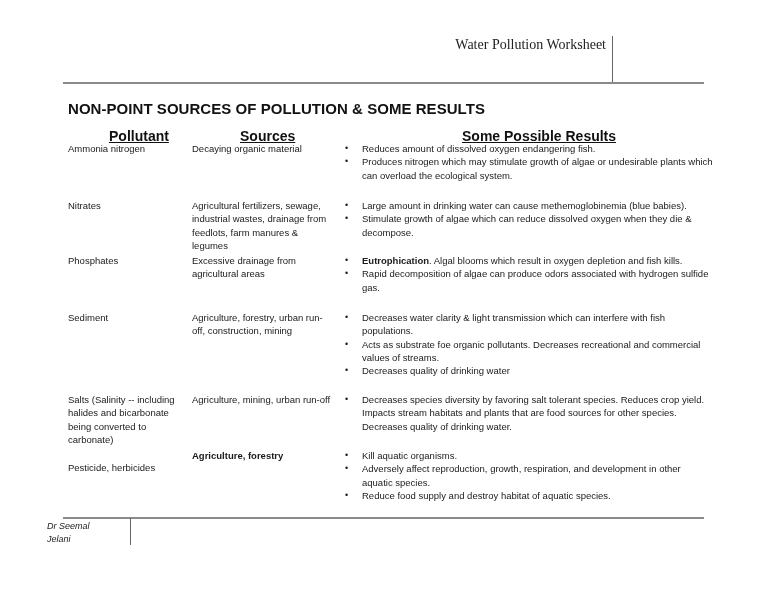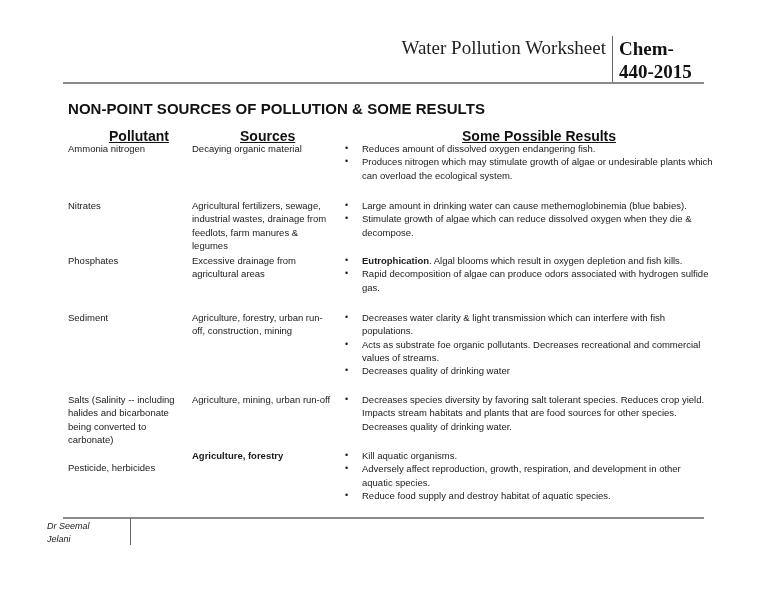--- a/index.html
+++ b/index.html
@@ -1,20 +1,20 @@
 <!DOCTYPE html>
 <html><head>
   <meta charset="utf-8">
   <style>
     html, body { margin: 0; padding: 0; background: #ffffff; }
     body { width: 768px; height: 593px; position: relative; overflow: hidden; font-family: "Liberation Sans", "DejaVu Sans", sans-serif; color: #111; }
     .page { position: absolute; left: 0; top: 0; width: 768px; height: 593px; }
 
     
-    .hdr-title { position: absolute; right: 162px; top: 37px; font-family: "Liberation Serif", "DejaVu Serif", serif; font-size: 19px; color: #222; white-space: nowrap; }
+    .hdr-title { position: absolute; right: 162px; top: 37px; font-family: "Liberation Serif", "DejaVu Serif", serif; font-size: 14px; color: #222; white-space: nowrap; }
     .hdr-sep { position: absolute; left: 612px; top: 36px; width: 1px; height: 47px; background: #666; }
     .hdr-course { position: absolute; left: 619px; top: 37px; font-family: "Liberation Serif", "DejaVu Serif", serif; font-weight: bold; font-size: 19px; line-height: 23px; color: #111; }
     .hdr-line { position: absolute; left: 63px; top: 82px; width: 641px; height: 2px; background: #8a8a8a; }
 
     .section-title { position: absolute; left: 68px; top: 100px; font-size: 15px; font-weight: bold; color: #111; letter-spacing: 0.05px; }
 
     .col-h { position: absolute; top: 128px; font-size: 14px; font-weight: bold; text-decoration: underline; color: #111; }
     .col-h.pollutant { left: 109px; }
     .col-h.sources { left: 240px; }
     .col-h.results { left: 462px; }
@@ -33,24 +33,20 @@
     .ftr-sep { position: absolute; left: 130px; top: 518px; width: 1px; height: 27px; background: #666; }
     .ftr-author { position: absolute; right: 641px; top: 520px; font-size: 9px; font-style: italic; line-height: 13px; text-align: left; color: #222; width: 80px; }
   </style>
 </head>
 <body>
 
 <div class="page">
 
   <div class="hdr-title">Water Pollution Worksheet</div>
   <div class="hdr-sep"></div>
-  <div class="hdr-course">
-    <div>Chem-</div>
-    <div>440-2015</div>
-  </div>
   <div class="hdr-line"></div>
 
   <div class="section-title">NON-POINT SOURCES OF POLLUTION &amp; SOME RESULTS</div>
 
   <div class="col-h pollutant">Pollutant</div>
   <div class="col-h sources">Sources</div>
   <div class="col-h results">Some Possible Results</div>
 
   <div class="cell c-pol" style="top:142px;">Ammonia nitrogen</div>
   <div class="cell c-src" style="top:142px;">Decaying  organic material</div>

